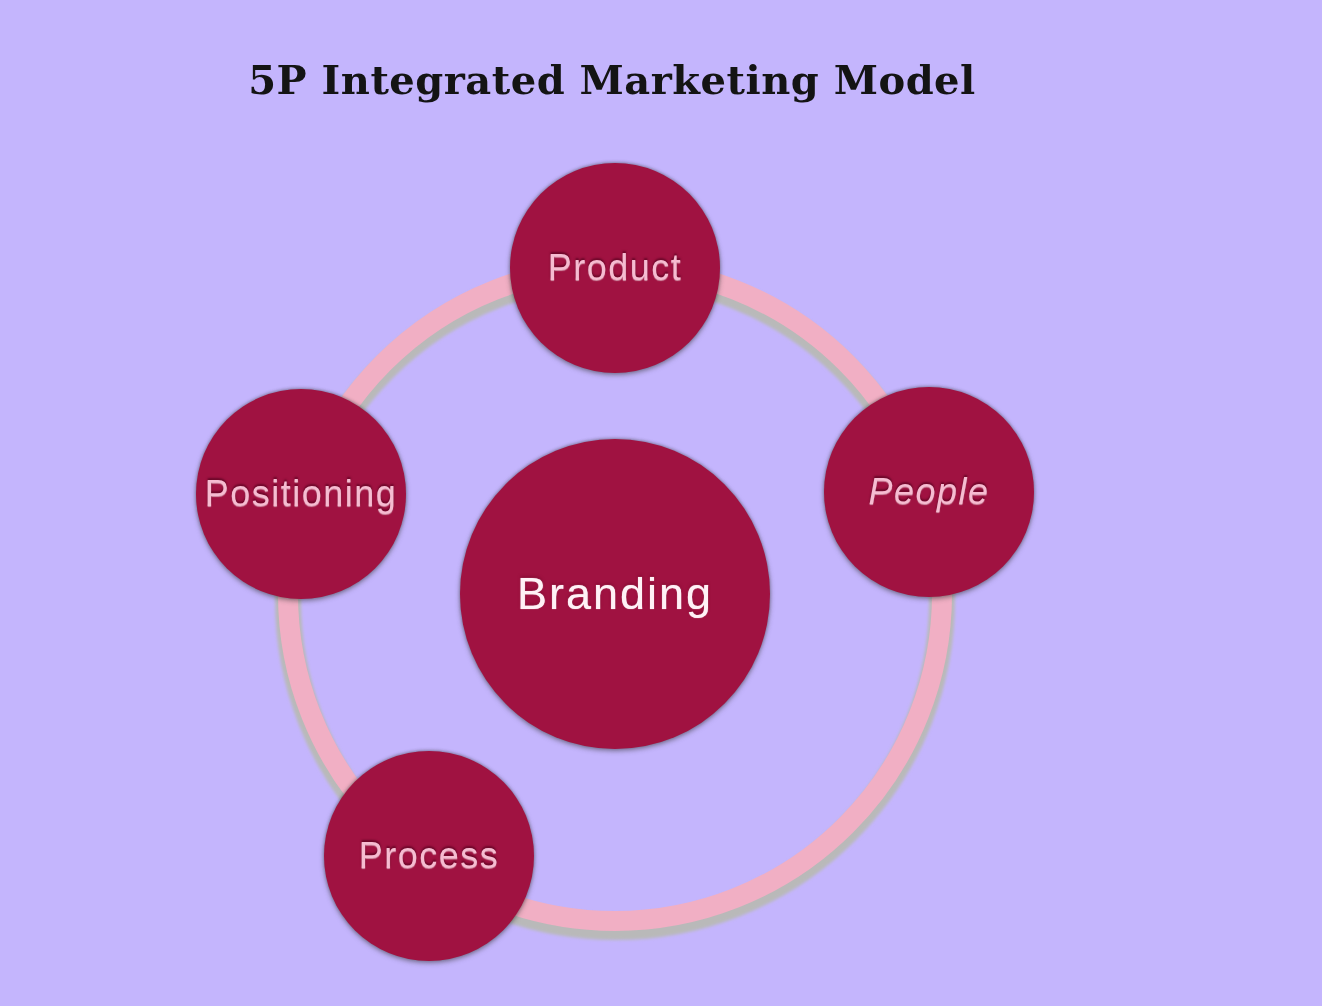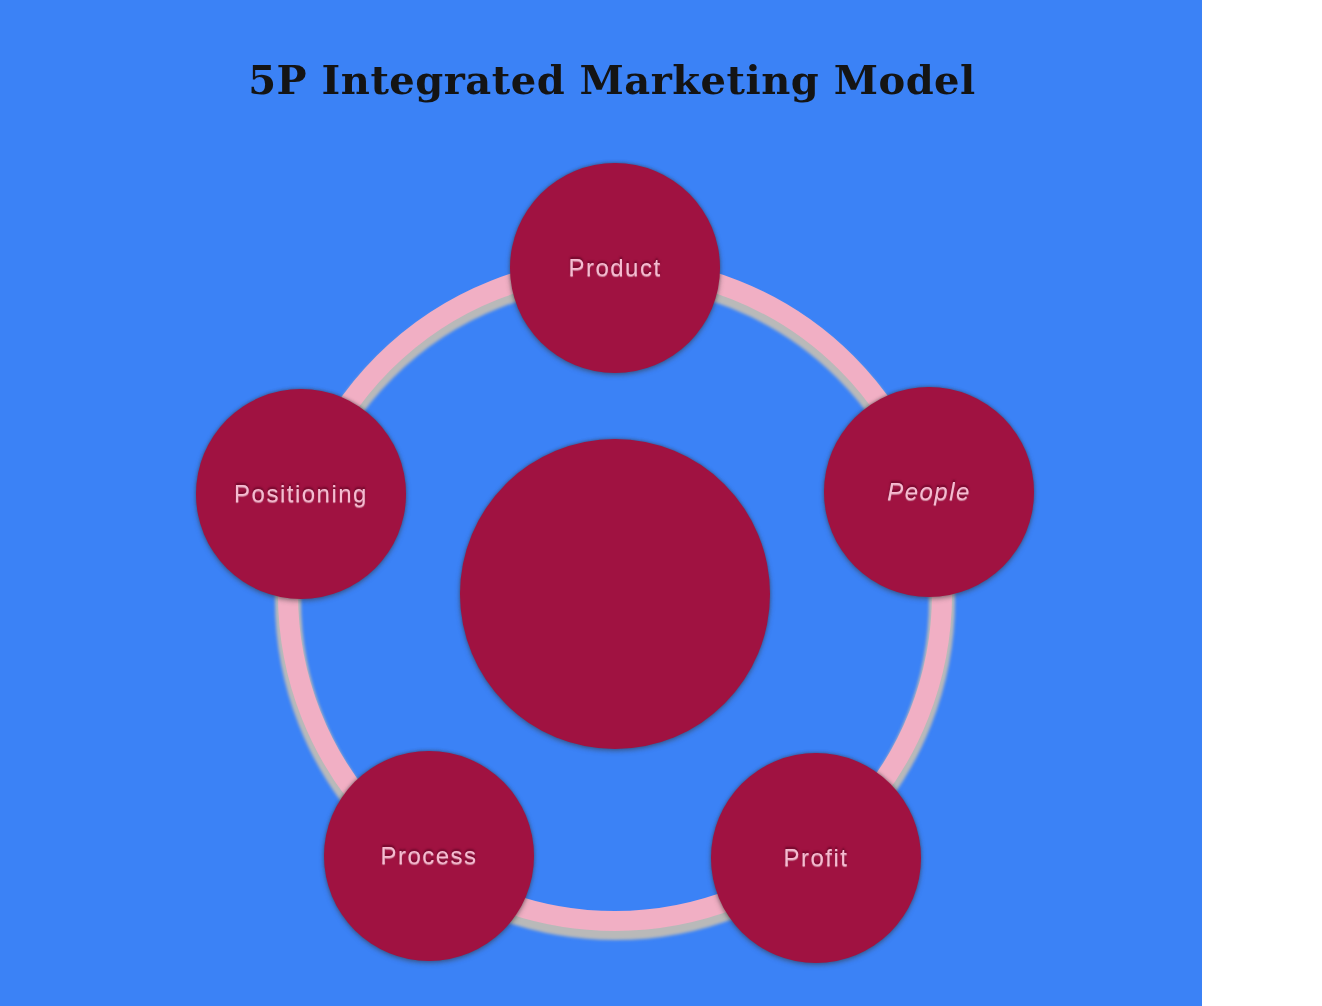--- a/index.html
+++ b/index.html
@@ -2,23 +2,23 @@
 <html><head>
 <meta charset="utf-8">
 <style>
   html, body {
     margin: 0;
     padding: 0;
     background: #ffffff;
   }
   .canvas {
     position: relative;
-    width: 1202px;
+    width: 1322px;
     height: 1006px;
-    background: #3b82f6;
+    background: #c4b5fd;
     overflow: hidden;
     font-family: "Liberation Sans", sans-serif;
   }
   .title {
     position: absolute;
     top: 56px;
     left: 0;
     width: 1224px;
     text-align: center;
     font-family: "DejaVu Serif", "Liberation Serif", serif;
@@ -37,21 +37,21 @@
     width: 210px;
     height: 210px;
     border-radius: 50%;
     background: #A01241;
     display: flex;
     align-items: center;
     justify-content: center;
     box-shadow: 0 2px 5px rgba(55,55,55,0.55), 0 -1px 3px rgba(55,55,55,0.35);
   }
   .node-label {
-    font-size: 24px;
+    font-size: 36px;
     letter-spacing: 1.5px;
     color: #F6BCD1;
     text-shadow: 0 -2px 2px rgba(100,6,38,0.9), 0 1px 1px rgba(255,255,255,0.55);
     white-space: nowrap;
   }
   .node-product     { left: 510px; top: 163px; }
   .node-positioning { left: 196px; top: 389px; }
   .node-people      { left: 824px; top: 387px; font-style: italic; }
   .node-process     { left: 324px; top: 751px; }
   .node-profit      { left: 711px; top: 753px; }
@@ -91,28 +91,26 @@
   </svg>
 
   <div class="node node-product">
     <span class="node-label">Product</span>
   </div>
 
   <div class="node node-people">
     <span class="node-label">People</span>
   </div>
 
-  <div class="node node-profit">
-    <span class="node-label">Profit</span>
-  </div>
 
   <div class="node node-positioning">
     <span class="node-label">Positioning</span>
   </div>
 
   <div class="node node-process">
     <span class="node-label">Process</span>
   </div>
 
   <div class="node node-center">
+    <span class="center-label">Branding</span>
   </div>
 
 </div>
 
 </body></html>

